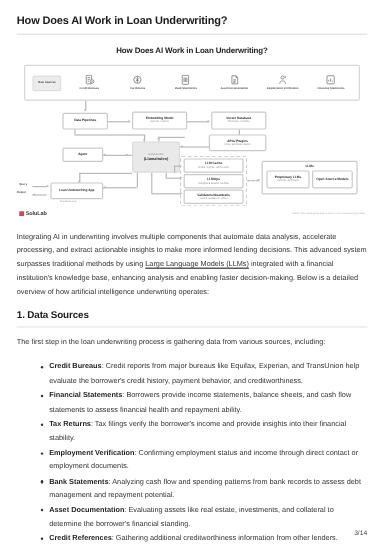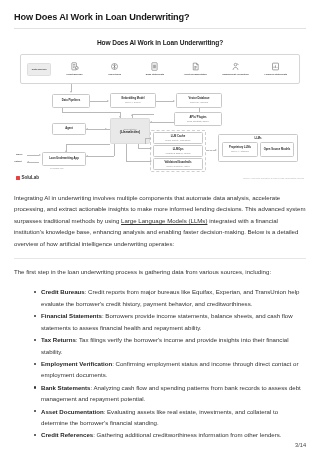--- a/index.html
+++ b/index.html
@@ -467,20 +467,21 @@
         <span class="wm">SoluLab</span>
       </div>
       <span class="credit">Source: How does generative ai work in loan underwriting process</span>
     </div>
   </div>
 
   <p class="body">
     <span>Integrating AI in underwriting involves multiple components that automate data analysis, accelerate processing, and extract actionable insights to make more informed lending decisions. This advanced system surpasses traditional methods by using </span><a class="lnk" href="#">Large Language Models (LLMs)</a><span> integrated with a financial institution's knowledge base, enhancing analysis and enabling faster decision-making. Below is a detailed overview of how artificial intelligence underwriting operates:</span>
   </p>
 
+  <h2 class="sec">1. Data Sources</h2>
   <div class="rule2"></div>
 
   <p class="body">The first step in the loan underwriting process is gathering data from various sources, including:</p>
 
   <ul class="bullets">
     <li><b>Credit Bureaus</b><span>: Credit reports from major bureaus like Equifax, Experian, and TransUnion help evaluate the borrower's credit history, payment behavior, and creditworthiness.</span></li>
     <li><b>Financial Statements</b><span>: Borrowers provide income statements, balance sheets, and cash flow statements to assess financial health and repayment ability.</span></li>
     <li><b>Tax Returns</b><span>: Tax filings verify the borrower's income and provide insights into their financial stability.</span></li>
     <li><b>Employment Verification</b><span>: Confirming employment status and income through direct contact or employment documents.</span></li>
     <li><b>Bank Statements</b><span>: Analyzing cash flow and spending patterns from bank records to assess debt management and repayment potential.</span></li>

